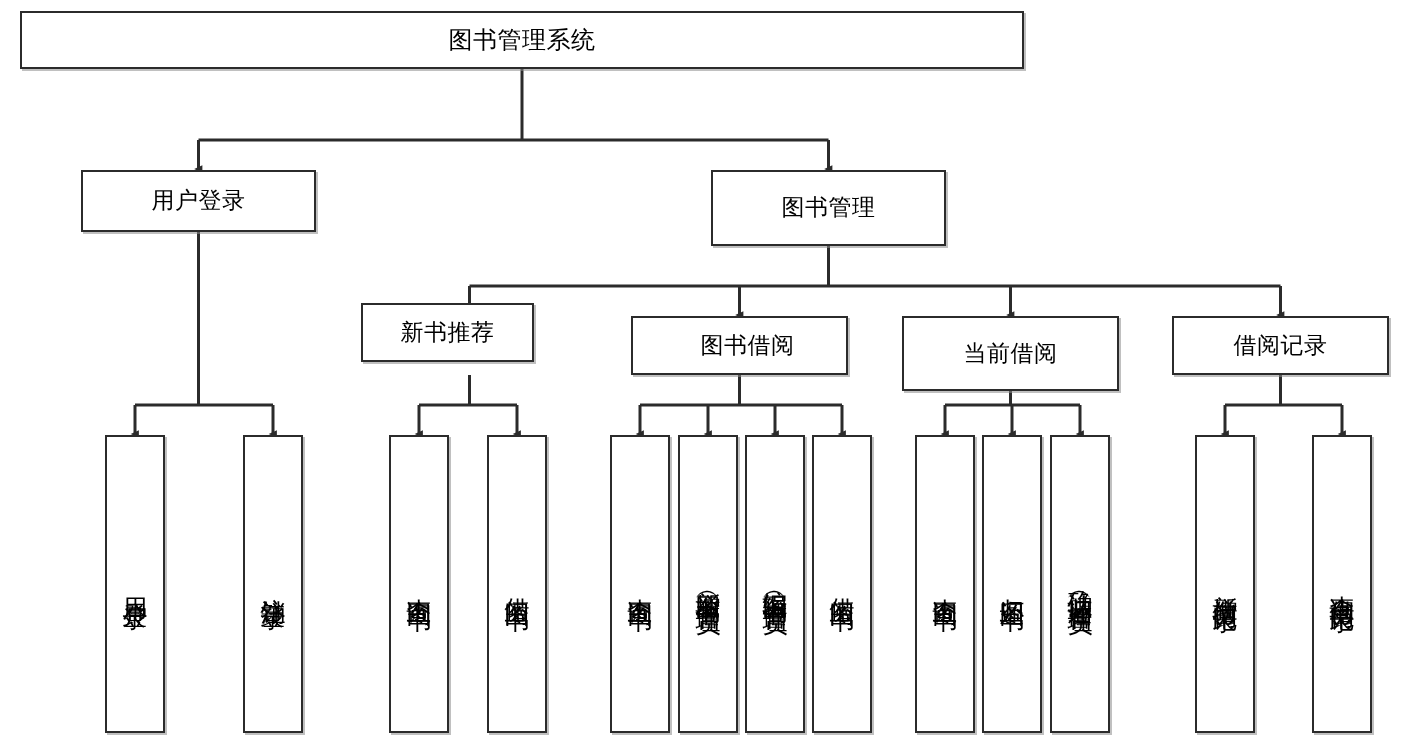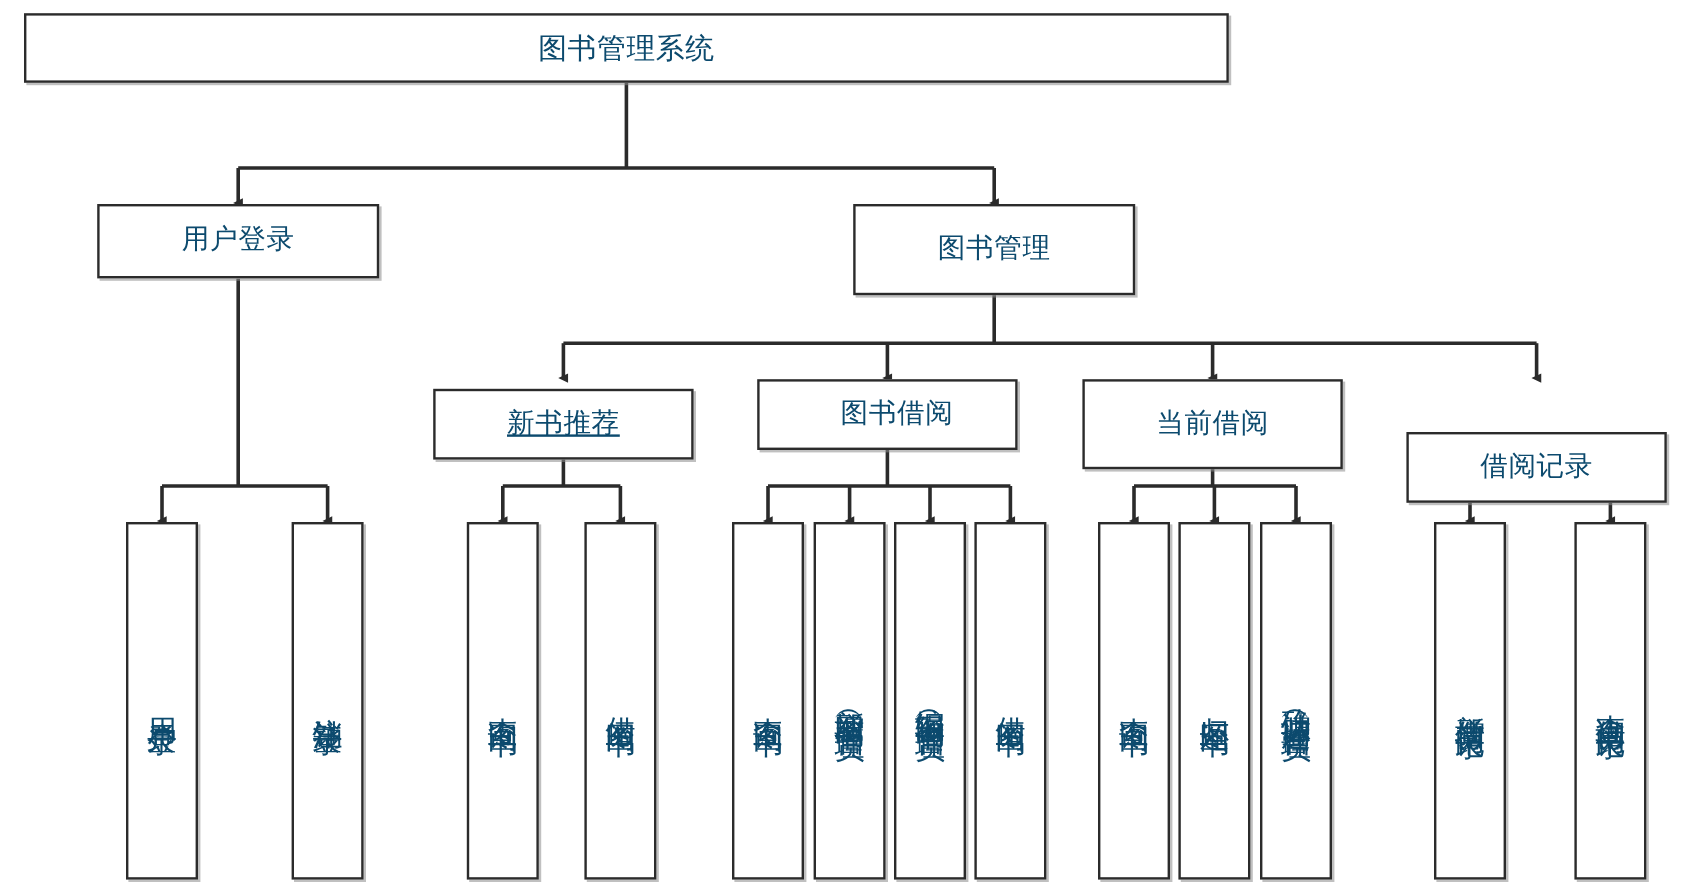--- a/index.html
+++ b/index.html
@@ -23,21 +23,21 @@
     left: 0;
     top: 0;
     width: 1405px;
     height: 747px;
   }
   .node {
     position: absolute;
     box-sizing: border-box;
     border: 2px solid #2b2b2b;
     background: #ffffff;
-    color: #0c4a6e;
+    color: #000000;
     display: flex;
     align-items: center;
     justify-content: center;
     box-shadow: 2px 2px 0 rgba(140,140,140,0.55);
   }
   .node .label {
     display: block;
     text-align: center;
     line-height: 1.18;
     letter-spacing: 0.5px;
@@ -123,30 +123,30 @@
   <div id="nodes">
       <div class="node horiz root" style="left: 20px; top: 11px; width: 1004px; height: 58px;">
         <span class="label">图书管理系统</span>
       </div>
       <div class="node horiz level2" style="left: 81px; top: 170px; width: 235px; height: 62px;">
         <span class="label">用户登录</span>
       </div>
       <div class="node horiz level2" style="left: 711px; top: 170px; width: 235px; height: 76px;">
         <span class="label">图书管理</span>
       </div>
-      <div class="node horiz level3" style="left: 361px; top: 324px; width: 217px; height: 59px; text-decoration: underline;">
+      <div class="node horiz level3" style="left: 361px; top: 303px; width: 173px; height: 59px;">
         <span class="label">新书推荐</span>
       </div>
       <div class="node horiz level3" style="left: 631px; top: 316px; width: 217px; height: 59px; padding-left: 16px;">
         <span class="label">图书借阅</span>
       </div>
       <div class="node horiz level3" style="left: 902px; top: 316px; width: 217px; height: 75px;">
         <span class="label">当前借阅</span>
       </div>
-      <div class="node horiz level3" style="left: 1172px; top: 316px; width: 217px; height: 59px; margin-top: 44px;">
+      <div class="node horiz level3" style="left: 1172px; top: 316px; width: 217px; height: 59px;">
         <span class="label">借阅记录</span>
       </div>
       <div class="node vert leaf" style="left: 105px; top: 435px; width: 60px; height: 298px;">
         <span class="label">用户登录</span>
       </div>
       <div class="node vert leaf" style="left: 243px; top: 435px; width: 60px; height: 298px;">
         <span class="label">注销登录</span>
       </div>
       <div class="node vert leaf" style="left: 389px; top: 435px; width: 60px; height: 298px;">
         <span class="label">查询图书</span>

